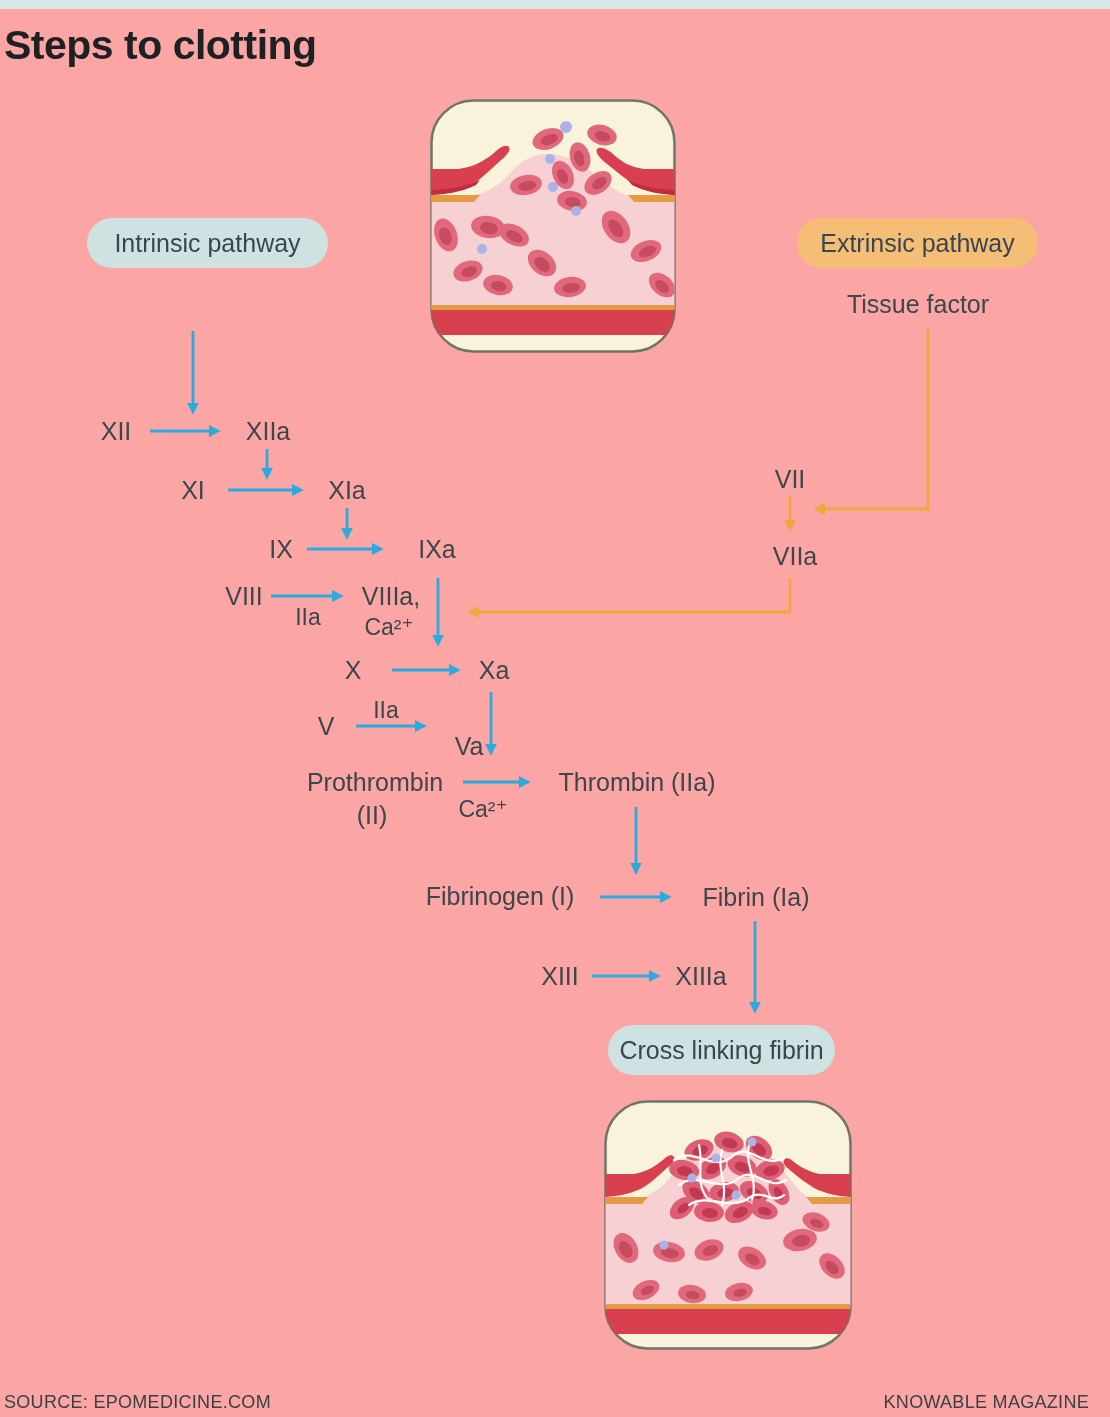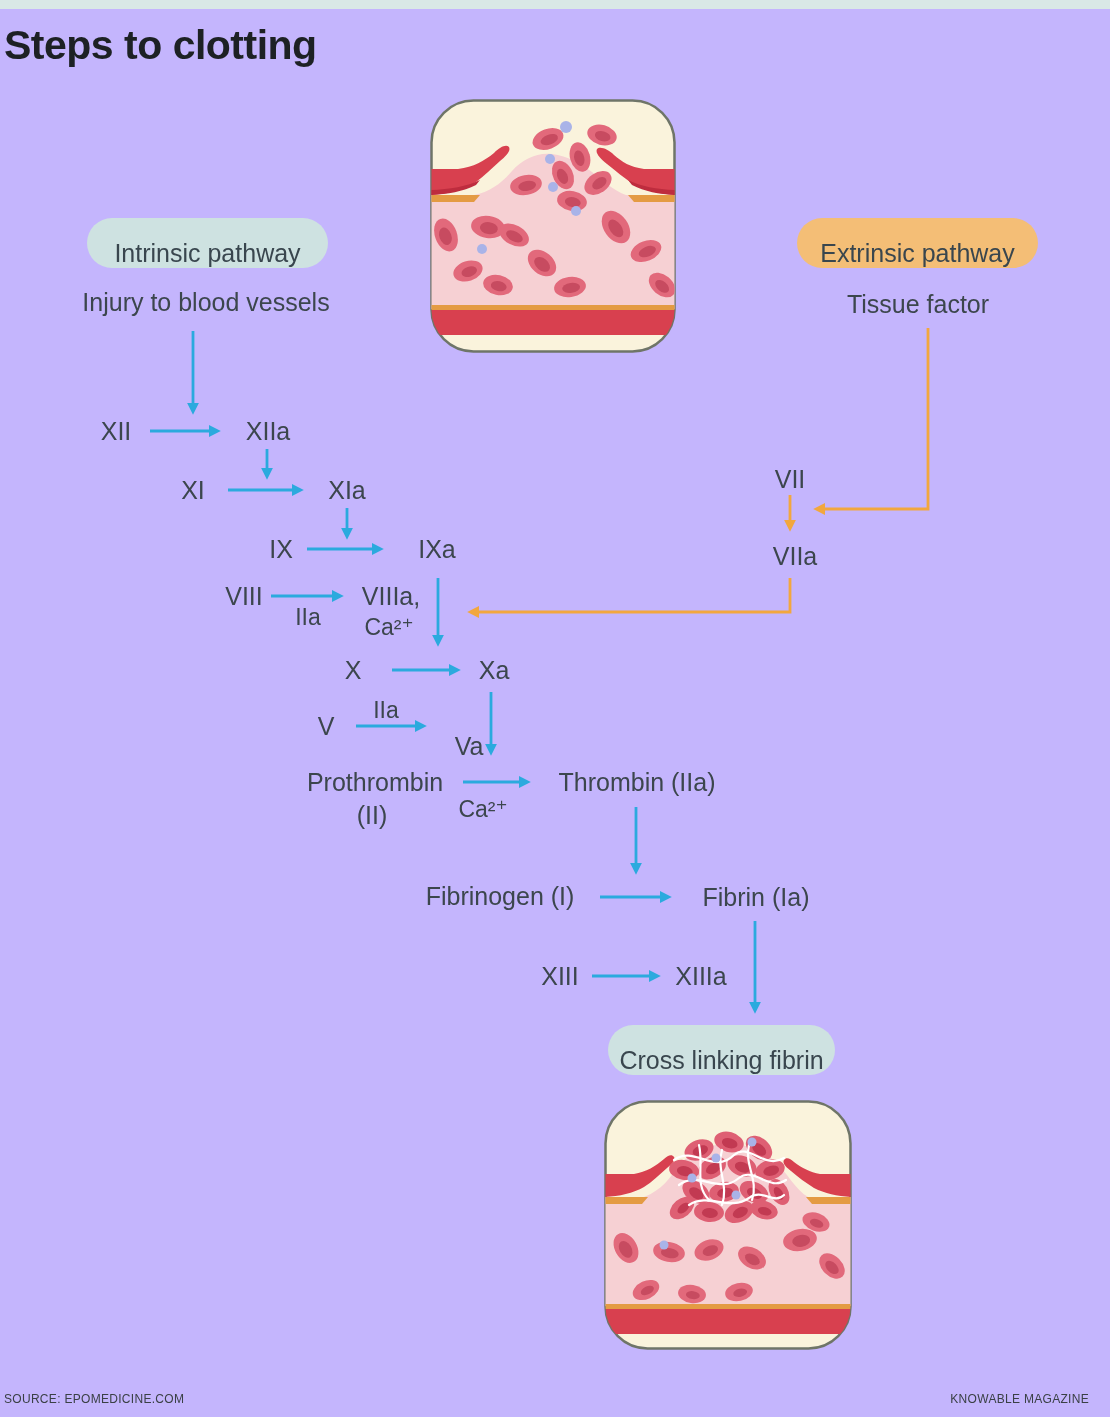--- a/index.html
+++ b/index.html
@@ -1,35 +1,35 @@
 <!DOCTYPE html>
 <html style="--intrinsic-arrow: #2baade; --extrinsic-arrow: #f2a73e; --intrinsic-chip-bg: #cee2e1; --extrinsic-chip-bg: #f4be76; --result-chip-bg: #cee2e1; --top-bar: #d9e8e6;"><head>
 <meta charset="utf-8">
 <style>
   html,body{margin:0;padding:0;background:#fff;}
-  #page{position:relative;width:1110px;height:1417px;background:#c4b5fd;overflow:hidden;
+  #page{position:relative;width:1110px;height:1417px;background:#fca5a5;overflow:hidden;
         font-family:"Liberation Sans","DejaVu Sans",sans-serif;}
   #top-bar{position:absolute;left:0;top:0;width:1110px;height:9px;background:var(--top-bar,#d9e8e6);}
   #title{position:absolute;left:4px;top:22px;margin:0;font-size:41px;font-weight:bold;
          letter-spacing:-0.5px;color:#1d2124;}
-  .chip{position:absolute;display:flex;align-items:flex-end;justify-content:center;
+  .chip{position:absolute;display:flex;align-items:center;justify-content:center;
         border-radius:25px;font-size:25px;color:#39464e;}
   #chip-intrinsic{left:87px;top:218px;width:241px;height:50px;background:var(--intrinsic-chip-bg,#cee2e1);}
   #chip-extrinsic{left:797px;top:218px;width:241px;height:50px;background:var(--extrinsic-chip-bg,#f4be76);}
   #chip-result{left:608px;top:1025px;width:227px;height:50px;background:var(--result-chip-bg,#cee2e1);}
   .label{position:absolute;transform:translate(-50%,-50%);white-space:nowrap;
          font-size:25px;color:#3c464d;line-height:1.1;}
   .sub{font-size:23px;}
   #arrow-layer{position:absolute;left:0;top:0;pointer-events:none;}
   .arrow-blue{stroke:var(--intrinsic-arrow,#2baade);stroke-width:2.8;fill:none;}
   .arrow-orange{stroke:var(--extrinsic-arrow,#f2a73e);stroke-width:2.8;fill:none;}
   #ah-blue path{fill:var(--intrinsic-arrow,#2baade);}
   #ah-orange path{fill:var(--extrinsic-arrow,#f2a73e);}
   .vessel{position:absolute;}
-  .footer-text{position:absolute;font-size:12px;color:#3a4045;letter-spacing:.3px;}
+  .footer-text{position:absolute;font-size:18px;color:#3a4045;letter-spacing:.3px;}
   #footer-source{left:4px;top:1392px;}
   #footer-credit{right:21px;top:1392px;margin-left:32px;}
 </style>
 </head>
 <body>
 
 <div id="page">
 
   <div id="top-bar"></div>
 
@@ -285,21 +285,20 @@
     </g>
   </svg>
 
   <div id="chip-intrinsic" class="chip">
     <span>Intrinsic pathway</span>
   </div>
   <div id="chip-extrinsic" class="chip">
     <span>Extrinsic pathway</span>
   </div>
 
-  <div class="label" style="left:206px;top:303px;">Injury to blood vessels</div>
   <div class="label" style="left:918px;top:305px;">Tissue factor</div>
 
   <div class="label" style="left:116px;top:432px;">XII</div>
   <div class="label" style="left:268px;top:432px;">XIIa</div>
   <div class="label" style="left:193px;top:491px;">XI</div>
   <div class="label" style="left:347px;top:491px;">XIa</div>
   <div class="label" style="left:281px;top:550px;">IX</div>
   <div class="label" style="left:437px;top:550px;">IXa</div>
   <div class="label" style="left:244px;top:597px;">VIII</div>
   <div class="label" style="left:391px;top:597px;">VIIIa,</div>

